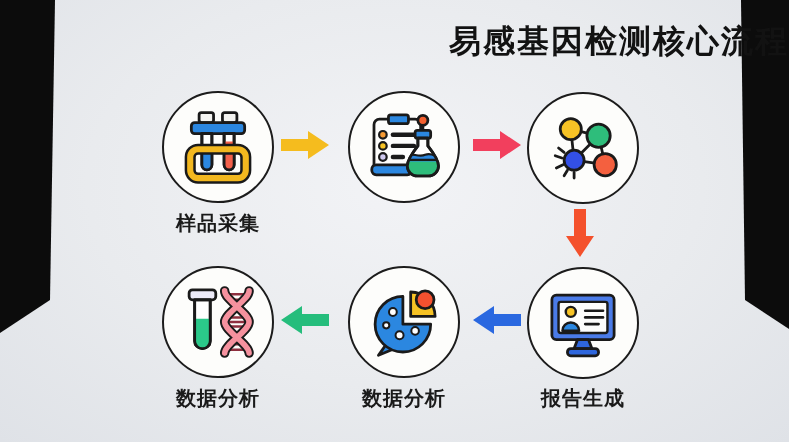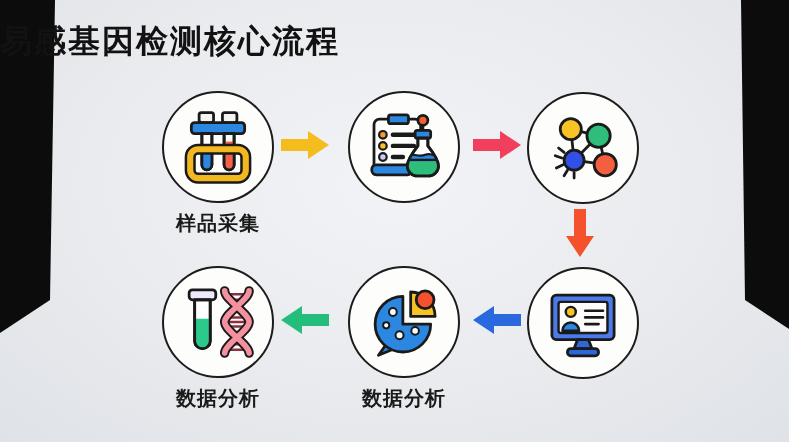--- a/index.html
+++ b/index.html
@@ -10,21 +10,21 @@
   }
   .stage{
     position:relative;width:789px;height:442px;
     background:radial-gradient(ellipse at 50% 42%, #f2f3f6 0%, #e9ebee 55%, #dfe2e7 100%);
   }
   .panel{position:absolute;top:0;left:0;width:789px;height:442px;background:#0c0c0c;}
   .panel.left{clip-path:polygon(0px 0px,55px 0px,50px 300px,0px 333px);}
   .panel.right{clip-path:polygon(741px 0px,789px 0px,789px 329px,745px 300px);}
   .title{
     position:absolute;top:20px;left:0;width:100%;
-    text-align:left;font-size:32px;font-weight:900;color:#121212;
+    text-align:right;font-size:32px;font-weight:900;color:#121212;
     letter-spacing:2px;margin:0;
   }
   .circle{
     position:absolute;width:112px;height:112px;border-radius:50%;
     background:#fdfdfb;border:2.5px solid #1c1c1c;box-sizing:border-box;
     display:flex;align-items:center;justify-content:center;
   }
   .circle svg{width:80px;height:80px;}
   .step-label{
     position:absolute;width:160px;text-align:center;
@@ -135,20 +135,21 @@
         <circle cx="25" cy="26" r="4.5" fill="#F7C325" stroke-width="2.2"></circle>
         <path d="M17.5 43 a7.5 7.5 0 0 1 15 0 Z" fill="#2B87E0" stroke-width="2.2"></path>
         <line x1="38" y1="25" x2="54" y2="25" stroke-width="2.4"></line>
         <line x1="38" y1="31" x2="54" y2="31" stroke-width="2.4"></line>
         <line x1="38" y1="37" x2="50" y2="37" stroke-width="2.4"></line>
         <path d="M31 51 h10 l3 8 h-16 Z" fill="#2E66DC"></path>
         <rect x="22" y="59" width="28" height="6.5" rx="3" fill="#2E66DC"></rect>
       </g>
     </svg>
   </div>
+  <div class="step-label" style="left:503px;top:385px;">报告生成</div>
 
   <svg class="arrow left-dir" style="left:473px;top:303px;" viewBox="0 0 48 34">
     <path d="M0 11 H27 V3 L48 17 L27 31 V23 H0 Z" fill="#2A68E0"></path>
   </svg>
 
   <div class="circle" style="left:348px;top:266px;">
     <svg viewBox="0 0 72 72">
       <g class="ic">
         <path d="M42 31 L42 9 A22 22 0 0 1 64 31 Z" fill="#F7C325"></path>
         <circle cx="55" cy="16" r="8" fill="#F4512F"></circle>

